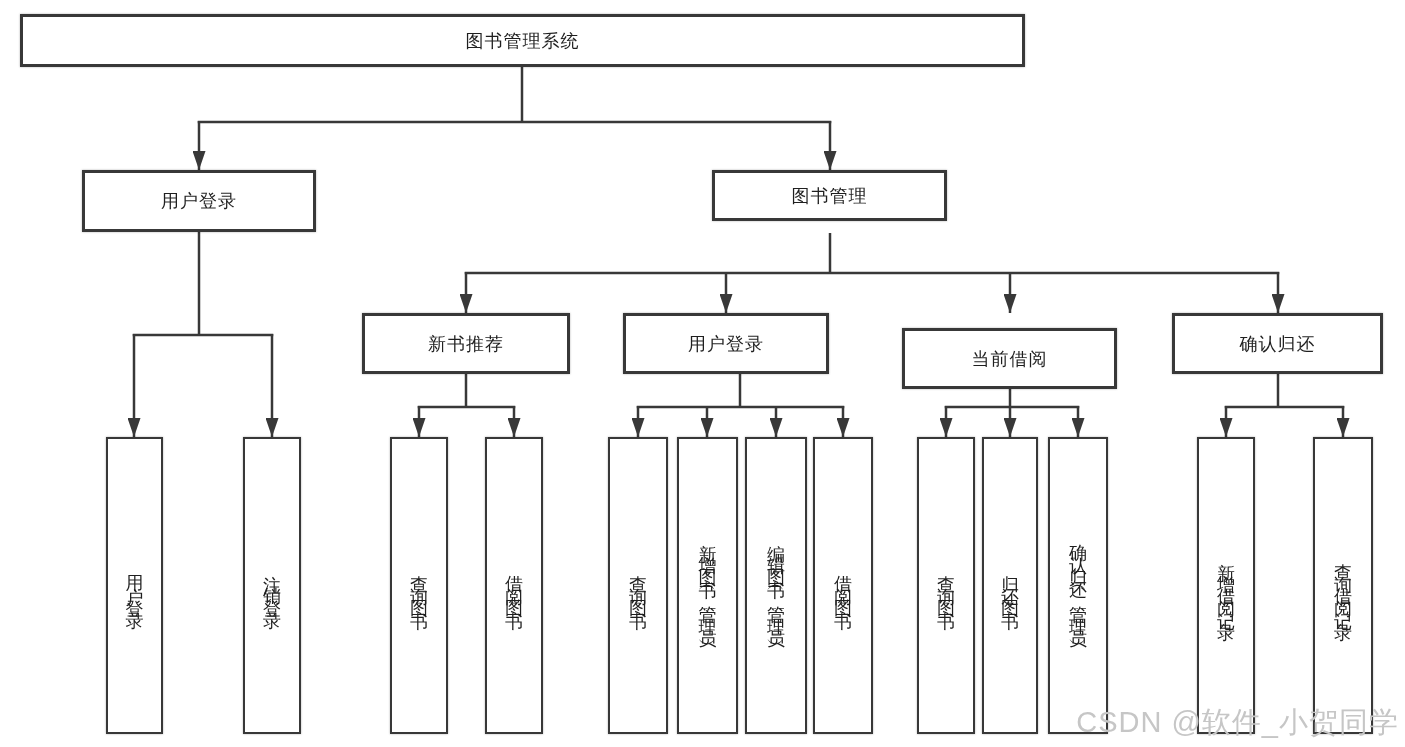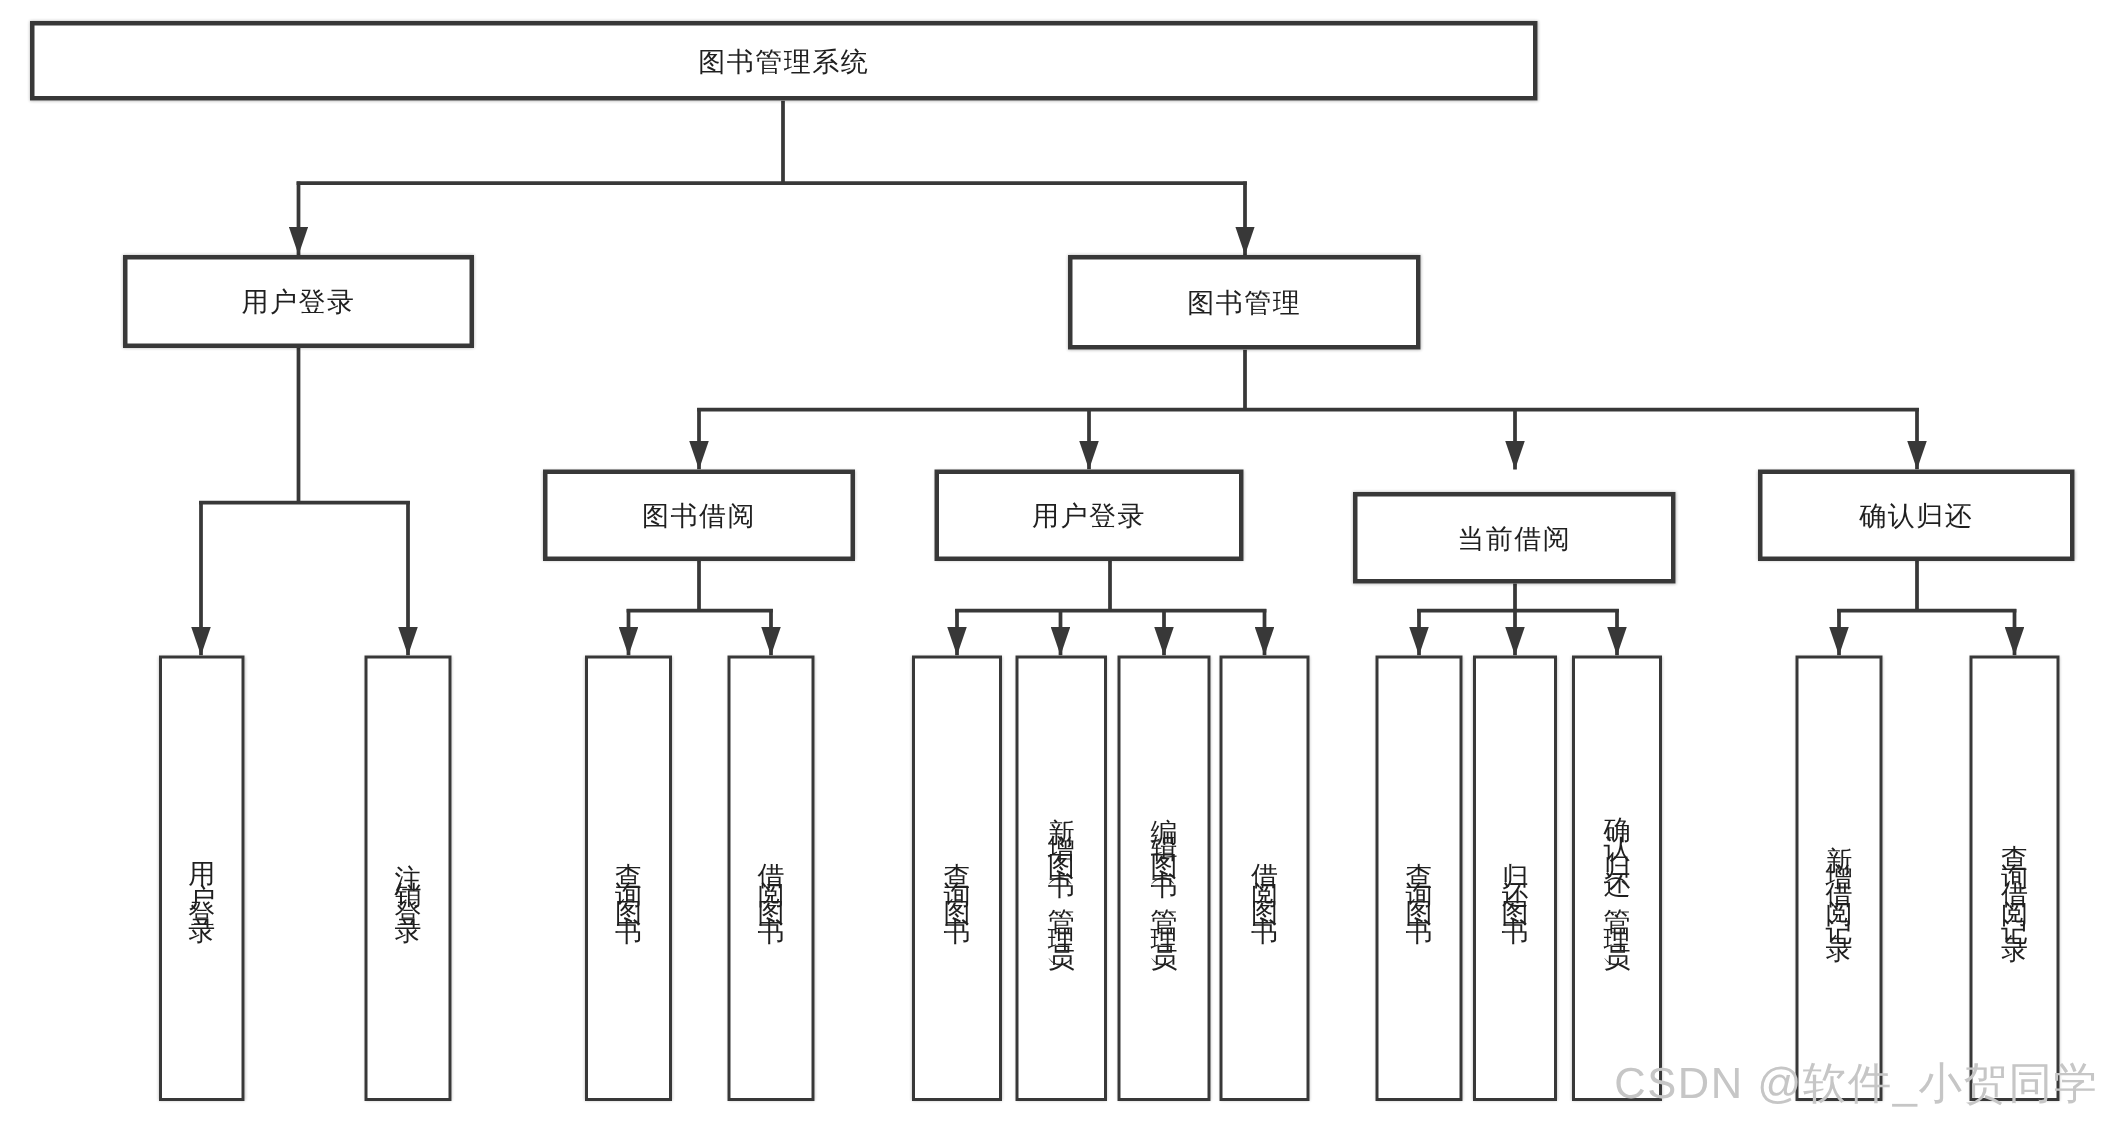--- a/index.html
+++ b/index.html
@@ -107,26 +107,26 @@
     </g>
   </svg>
 
   <div class="box" style="left:20px;top:14px;width:1005px;height:53px;">
     <span class="hlabel">图书管理系统</span>
   </div>
 
   <div class="box" style="left:82px;top:170px;width:234px;height:62px;">
     <span class="hlabel">用户登录</span>
   </div>
-  <div class="box" style="left:712px;top:170px;width:235px;height:63px;">
+  <div class="box" style="left:712px;top:170px;width:235px;height:51px;">
     <span class="hlabel">图书管理</span>
   </div>
 
   <div class="box" style="left:362px;top:313px;width:208px;height:61px;">
-    <span class="hlabel">图书借阅</span>
+    <span class="hlabel">新书推荐</span>
   </div>
   <div class="box" style="left:623px;top:313px;width:206px;height:61px;">
     <span class="hlabel">用户登录</span>
   </div>
   <div class="box" style="left:902px;top:328px;width:215px;height:61px;">
     <span class="hlabel">当前借阅</span>
   </div>
   <div class="box" style="left:1172px;top:313px;width:211px;height:61px;">
     <span class="hlabel">确认归还</span>
   </div>

